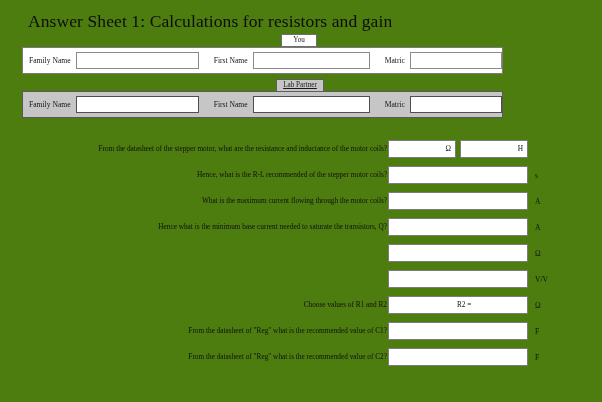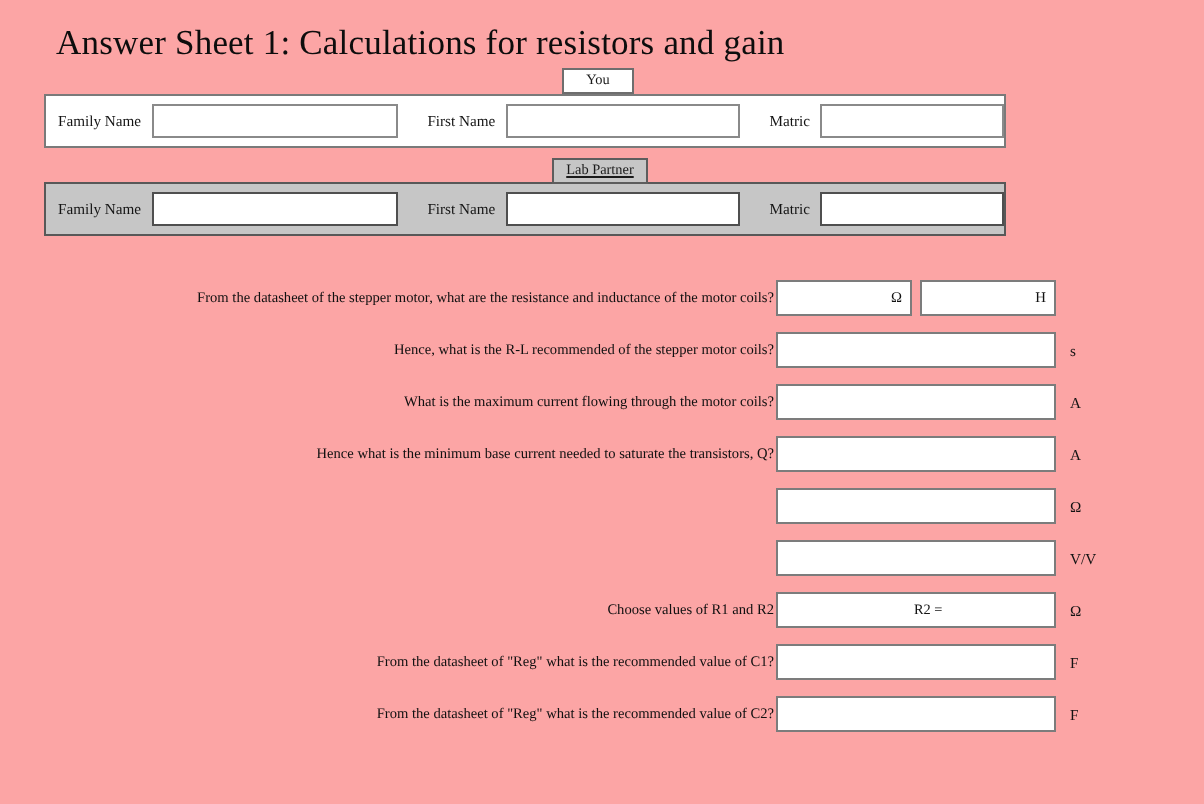--- a/index.html
+++ b/index.html
@@ -13,21 +13,21 @@
     overflow: hidden;
     font-family: "Liberation Serif", serif;
     color: #111111;
     position: relative;
   }
 
   .page {
     position: relative;
     width: 602px;
     height: 402px;
-    background: #fca5a5;
+    background: #4d7c0f;
   }
 
   
   .title {
     position: absolute;
     left: 28px;
     top: 11px;
     font-size: 17.5px;
     font-weight: normal;
     letter-spacing: 0.1px;

